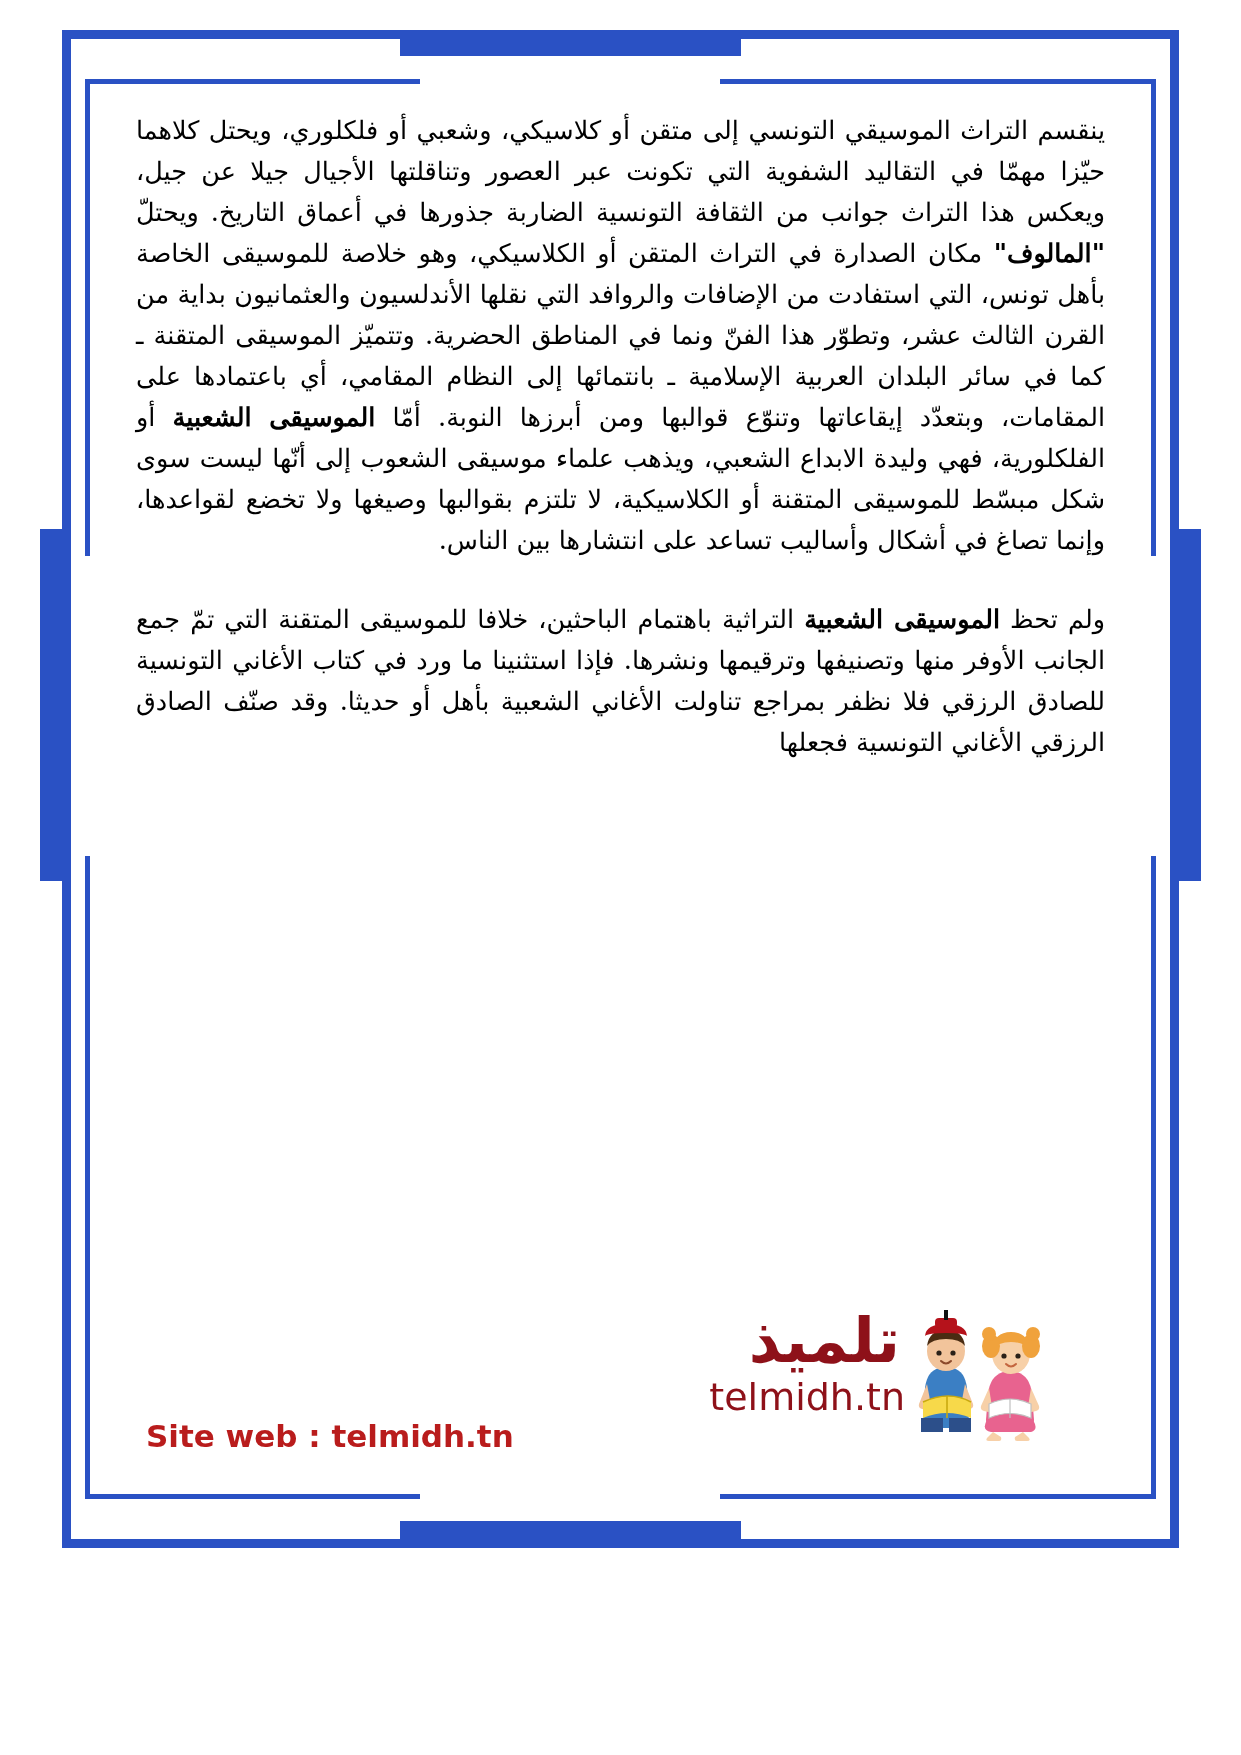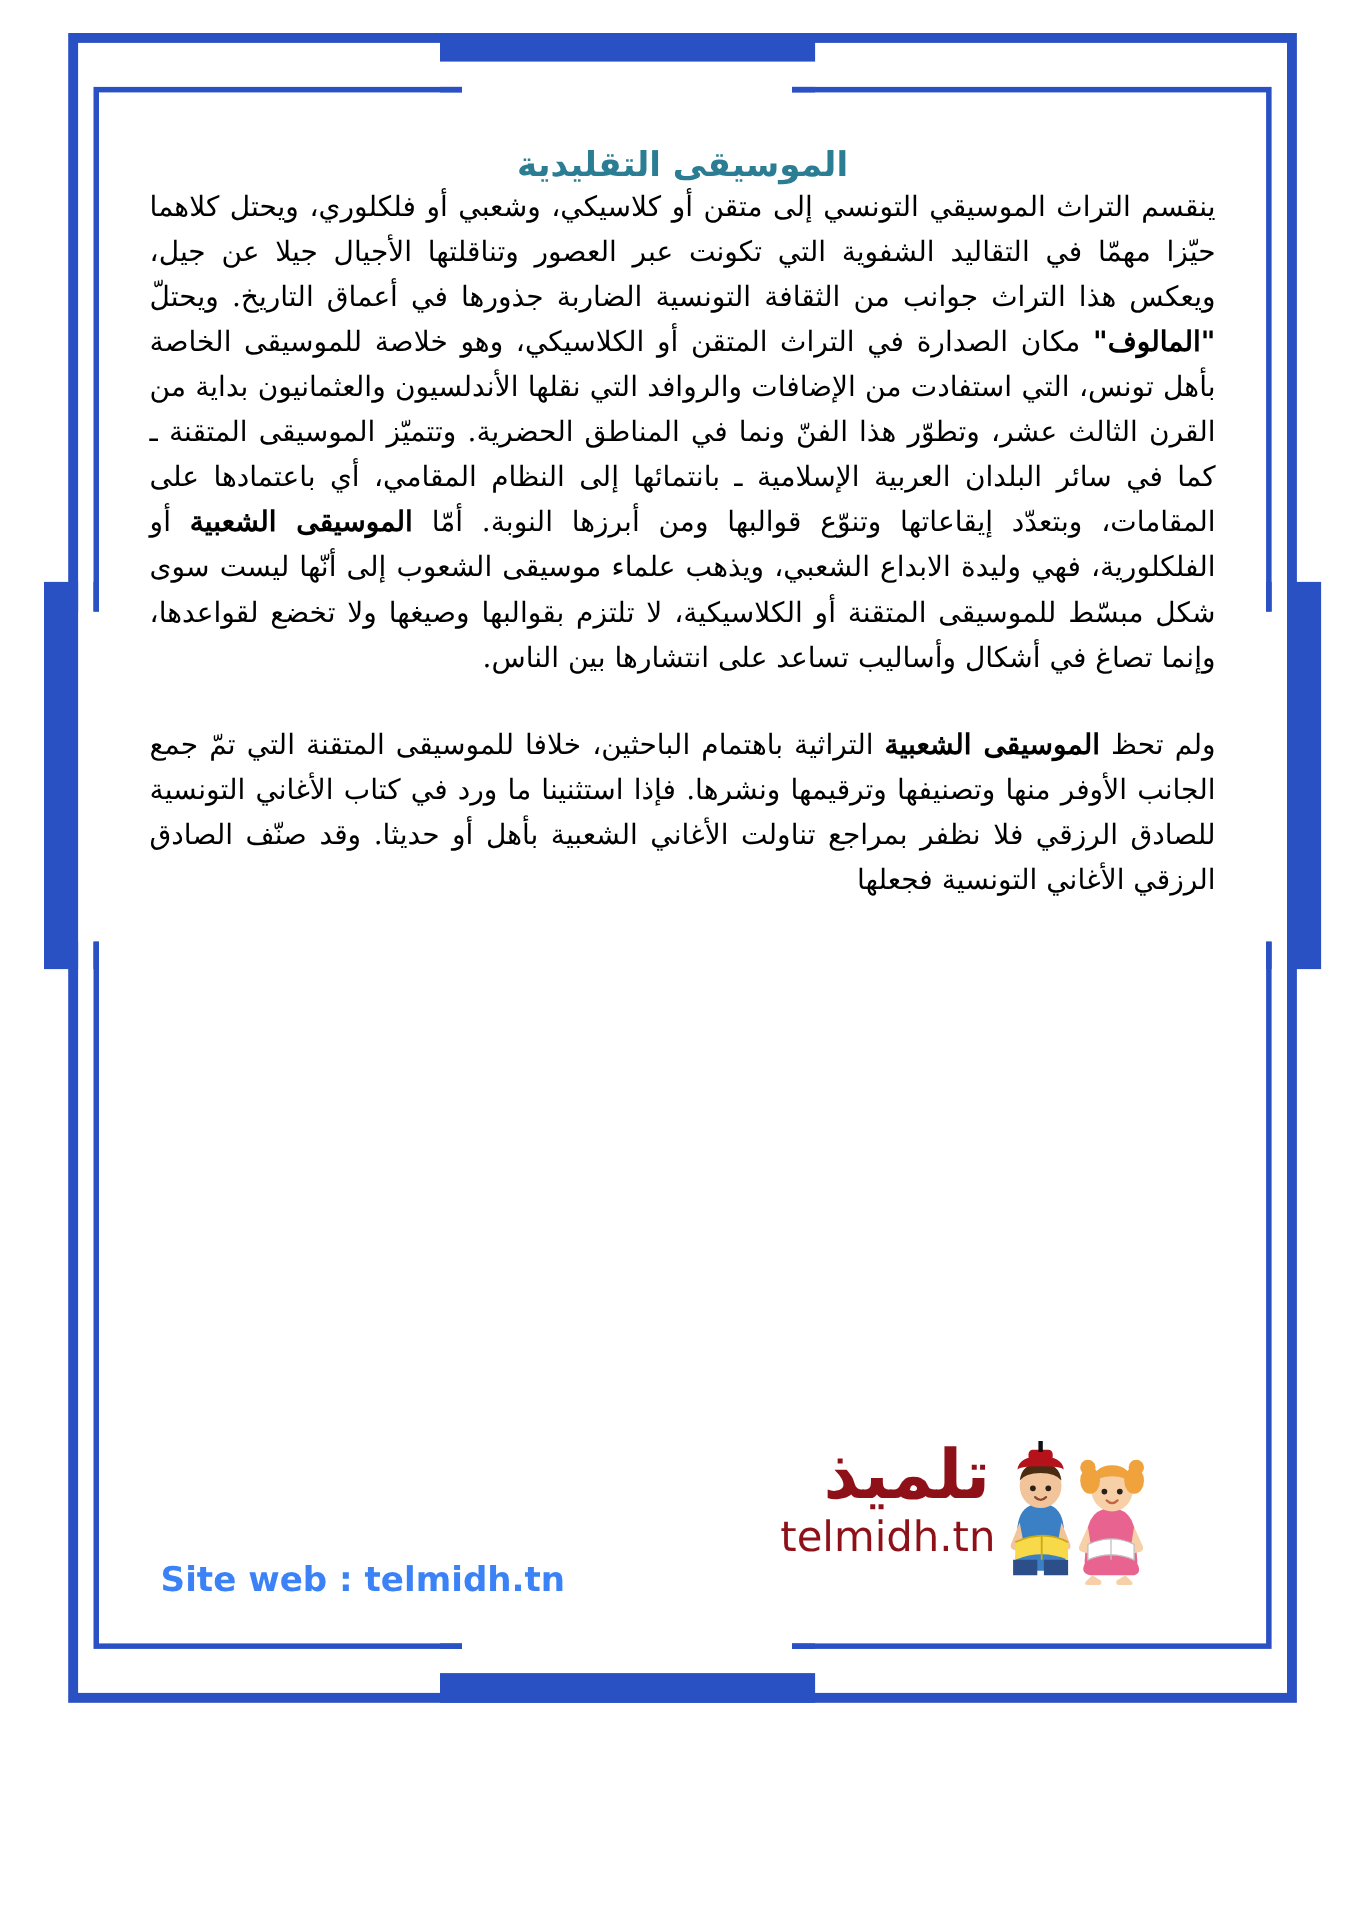--- a/index.html
+++ b/index.html
@@ -163,26 +163,25 @@
   <div class="stub" style="left: 400px; top: 79px; width: 20px; height: 5px; background: rgb(42, 81, 196);"></div>
   <div class="stub" style="left: 720px; top: 79px; width: 21px; height: 5px; background: rgb(42, 81, 196);"></div>
   <div class="stub" style="left: 400px; top: 1494px; width: 20px; height: 5px; background: rgb(42, 81, 196);"></div>
   <div class="stub" style="left: 720px; top: 1494px; width: 21px; height: 5px; background: rgb(42, 81, 196);"></div>
   <div class="stub" style="left: 85px; top: 529px; width: 5px; height: 27px; background: rgb(42, 81, 196);"></div>
   <div class="stub" style="left: 85px; top: 856px; width: 5px; height: 25px; background: rgb(42, 81, 196);"></div>
   <div class="stub" style="left: 1151px; top: 529px; width: 5px; height: 27px; background: rgb(42, 81, 196);"></div>
   <div class="stub" style="left: 1151px; top: 856px; width: 5px; height: 25px; background: rgb(42, 81, 196);"></div>
 
   <div class="content">
-    <h1 class="doc-title" style="color: rgb(43, 125, 147);">الموسيقى التقليدية</h1>
     <p class="body-text para-1"><span>ينقسم التراث الموسيقي التونسي إلى متقن أو كلاسيكي، وشعبي أو فلكلوري، ويحتل كلاهما حيّزا مهمّا في التقاليد الشفوية التي تكونت عبر العصور وتناقلتها الأجيال جيلا عن جيل، ويعكس هذا التراث جوانب من الثقافة التونسية الضاربة جذورها في أعماق التاريخ. ويحتلّ </span><b>"المالوف"</b><span> مكان الصدارة في التراث المتقن أو الكلاسيكي، وهو خلاصة للموسيقى الخاصة بأهل تونس، التي استفادت من الإضافات والروافد التي نقلها الأندلسيون والعثمانيون بداية من القرن الثالث عشر، وتطوّر هذا الفنّ ونما في المناطق الحضرية. وتتميّز الموسيقى المتقنة ـ كما في سائر البلدان العربية الإسلامية ـ بانتمائها إلى النظام المقامي، أي باعتمادها على المقامات، وبتعدّد إيقاعاتها وتنوّع قوالبها ومن أبرزها النوبة. أمّا </span><b>الموسيقى الشعبية</b><span> أو الفلكلورية، فهي وليدة الابداع الشعبي، ويذهب علماء موسيقى الشعوب إلى أنّها ليست سوى شكل مبسّط للموسيقى المتقنة أو الكلاسيكية، لا تلتزم بقوالبها وصيغها ولا تخضع لقواعدها، وإنما تصاغ في أشكال وأساليب تساعد على انتشارها بين الناس.</span></p>
     <p class="body-text para-2"><span>ولم تحظ </span><b>الموسيقى الشعبية</b><span> التراثية باهتمام الباحثين، خلافا للموسيقى المتقنة التي تمّ جمع الجانب الأوفر منها وتصنيفها وترقيمها ونشرها. فإذا استثنينا ما ورد في كتاب الأغاني التونسية للصادق الرزقي فلا نظفر بمراجع تناولت الأغاني الشعبية بأهل أو حديثا. وقد صنّف الصادق الرزقي الأغاني التونسية فجعلها</span></p>
   </div>
 
-  <div class="site-web" style="color: #3b82f6;">Site web : telmidh.tn</div>
+  <div class="site-web" style="color: #b91c1c;">Site web : telmidh.tn</div>
 
   <div class="logo-block">
     <div class="logo-ar" style="color: rgb(142, 17, 25);">تلميذ</div>
     <div class="logo-lat" style="color: rgb(142, 17, 25);">telmidh.tn</div>
 
     <svg class="kids" viewBox="0 0 150 150">
 
       <g>
         <path d="M34 62 q-12 3 -14 20 l-2 34 q0 6 6 6 l34 0 q6 0 6 -6 l-2 -34 q-2 -17 -14 -20 z" fill="#3b7fc4"></path>
         <ellipse cx="41" cy="45" rx="19" ry="20" fill="#f2c49b"></ellipse>

